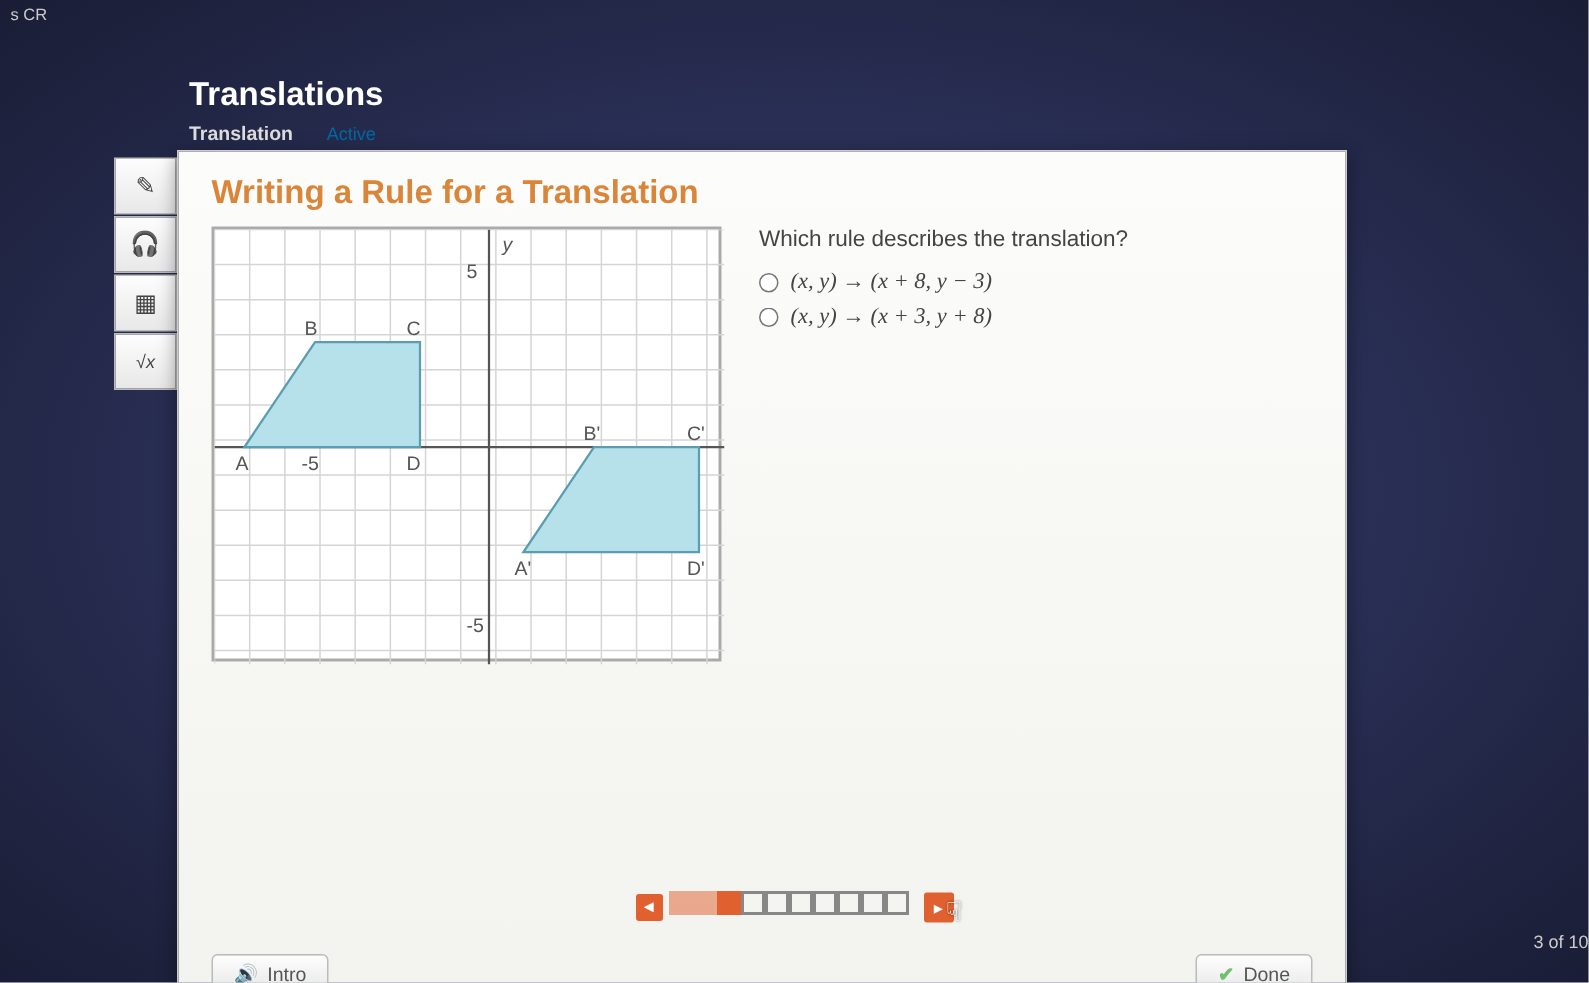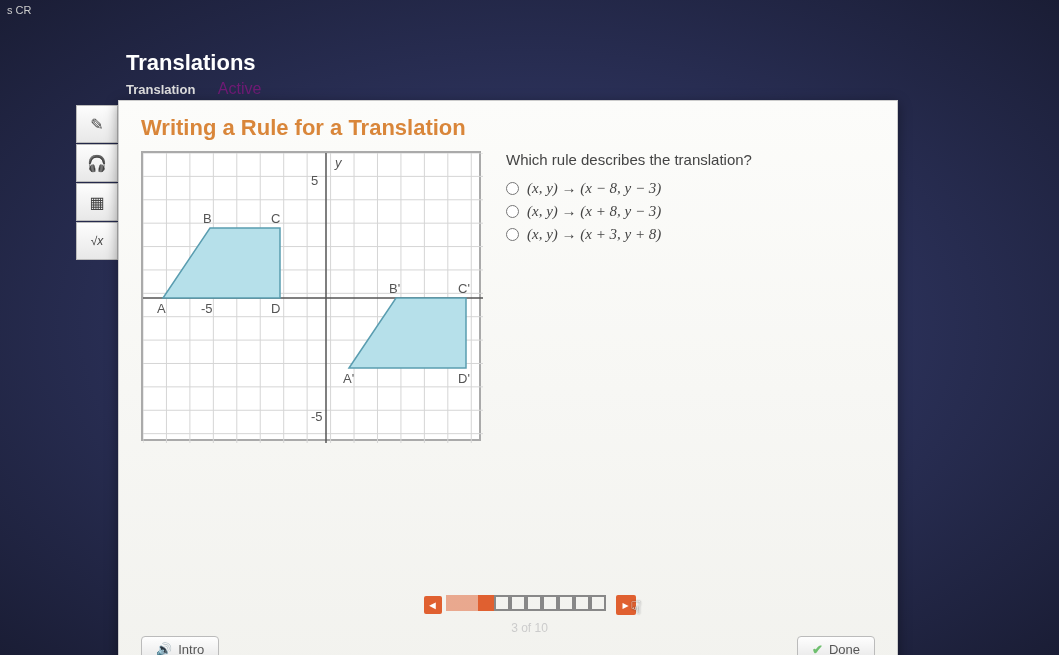--- a/index.html
+++ b/index.html
@@ -15,21 +15,21 @@
   .frame {
     position: absolute;
     left: 76px;
     top: 50px;
     width: 830px;
   }
   .header-area { padding-left: 50px; padding-bottom: 5px;}
   .topic-title { color: #fff; font-weight: bold; font-size: 22px; }
   .sub-row { margin-top: 4px; }
   .sub-label { color: #ddd; font-size: 13px; font-weight: bold; margin-right: 18px;}
-  .sub-active { color: #701a75; font-size: 16px; }
+  .sub-active { color: #0369a1; font-size: 12px; }
   .tool-rail {
     position: absolute;
     left: 0;
     top: 55px;
     width: 42px;
     display: flex;
     flex-direction: column;
     gap: 1px;
   }
   .tool-btn {
@@ -69,21 +69,21 @@
   .check { color: #6fbf6f; font-weight: bold;}
   .spk { color: #888;}
   .progress-area { position: absolute; bottom: 20px; left: 0; width: 100%; text-align: center;}
   .prog-row { display: inline-flex; align-items: center; gap: 4px;}
   .prog-prev { width: 18px; height: 18px; background: #e06030; color: #fff; font-size: 11px; display: inline-flex; align-items: center; justify-content: center; border-radius: 2px;}
   .prog-cell { width: 16px; height: 16px; border: 2px solid #e06030; background: transparent; display: inline-block;}
   .prog-cell.done { background: #e06030; opacity: .5;}
   .prog-cell.current { background: #e06030;}
   .prog-cell.future { border-color: #888;}
   .prog-next { width: 20px; height: 20px; background: #e06030; color: #fff; font-size: 12px; display: inline-flex; align-items: center; justify-content: center; border-radius: 2px; margin-left: 6px;}
-  .prog-text { color: #ccc; font-size: 12px; margin-top: 6px;}
+  .prog-text { color: #ccc; font-size: 12px; margin-top: 6px; text-align: right;}
   .cursor-hand { position: absolute; font-size: 18px; color: #fff; bottom: -4px; right: -6px; text-shadow: 0 0 2px #000;}
   svg .grid line { stroke: #d5d5d5; stroke-width: 1;}
   svg .axis { stroke: #555; stroke-width: 1.5;}
   svg .shape { fill: #b6e0ea; stroke: #5a9db0; stroke-width: 1.5;}
   svg text { font-family: Arial; font-size: 13px; fill: #555;}
 </style>
 </head>
 <body>
 
 <div class="tiny-label">s CR</div>
@@ -166,24 +166,20 @@
           <text x="200" y="230">A'</text>
           <text x="246" y="140">B'</text>
           <text x="315" y="140">C'</text>
           <text x="315" y="230">D'</text>
         </svg>
       </div>
       <div class="question-col">
         <div class="q-text">Which rule describes the translation?</div>
         <label class="opt">
           <input type="radio" name="ans" style="">
-          <span>(x, y) → (x − 8, y − 3)</span>
-        </label>
-        <label class="opt">
-          <input type="radio" name="ans" style="">
           <span>(x, y) → (x + 8, y − 3)</span>
         </label>
         <label class="opt">
           <input type="radio" name="ans" style="">
           <span>(x, y) → (x + 3, y + 8)</span>
         </label>
       </div>
     </div>
 
     <div class="foot-row">

